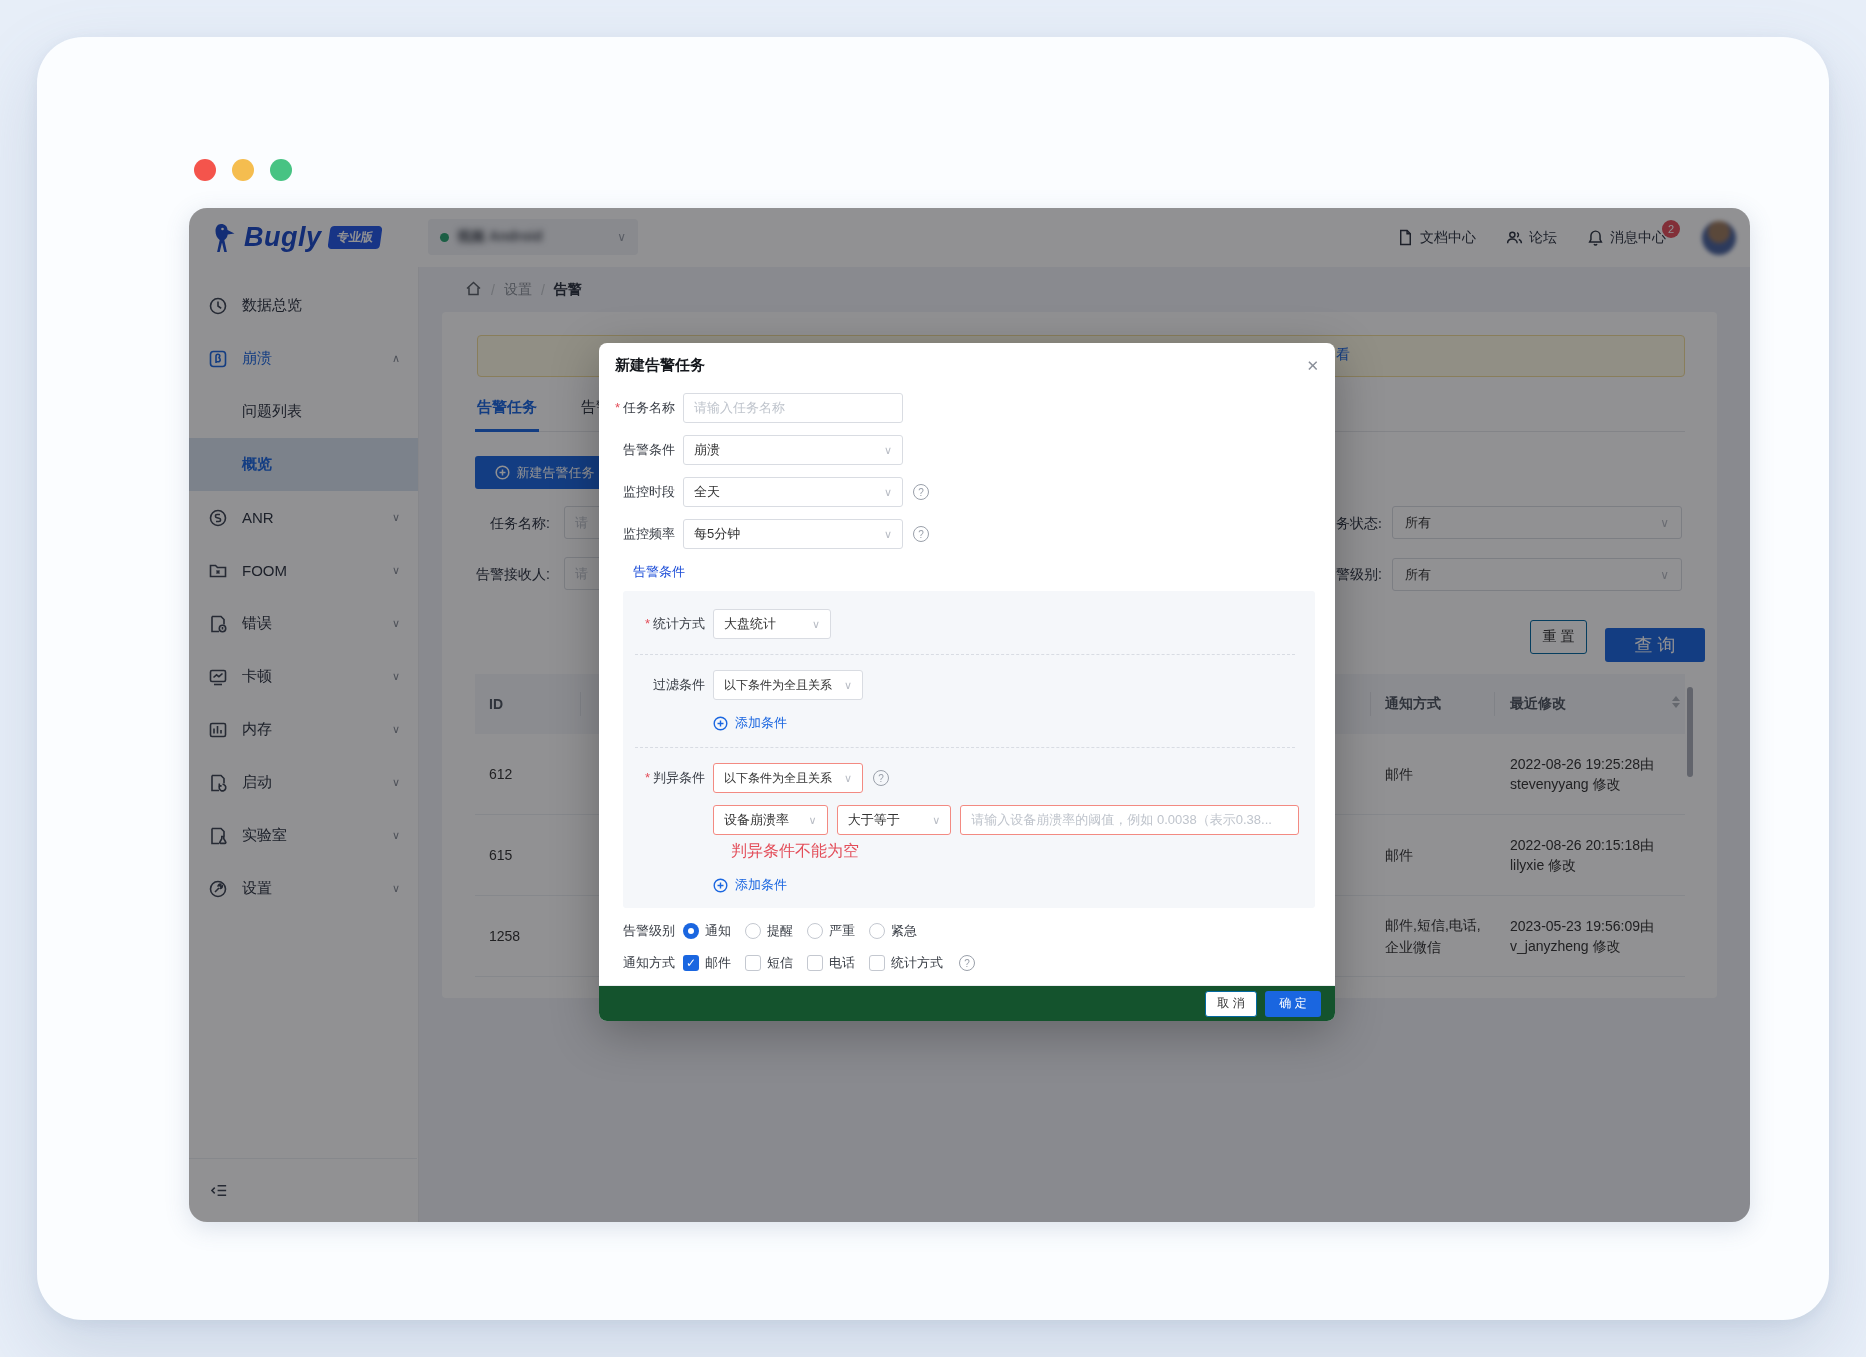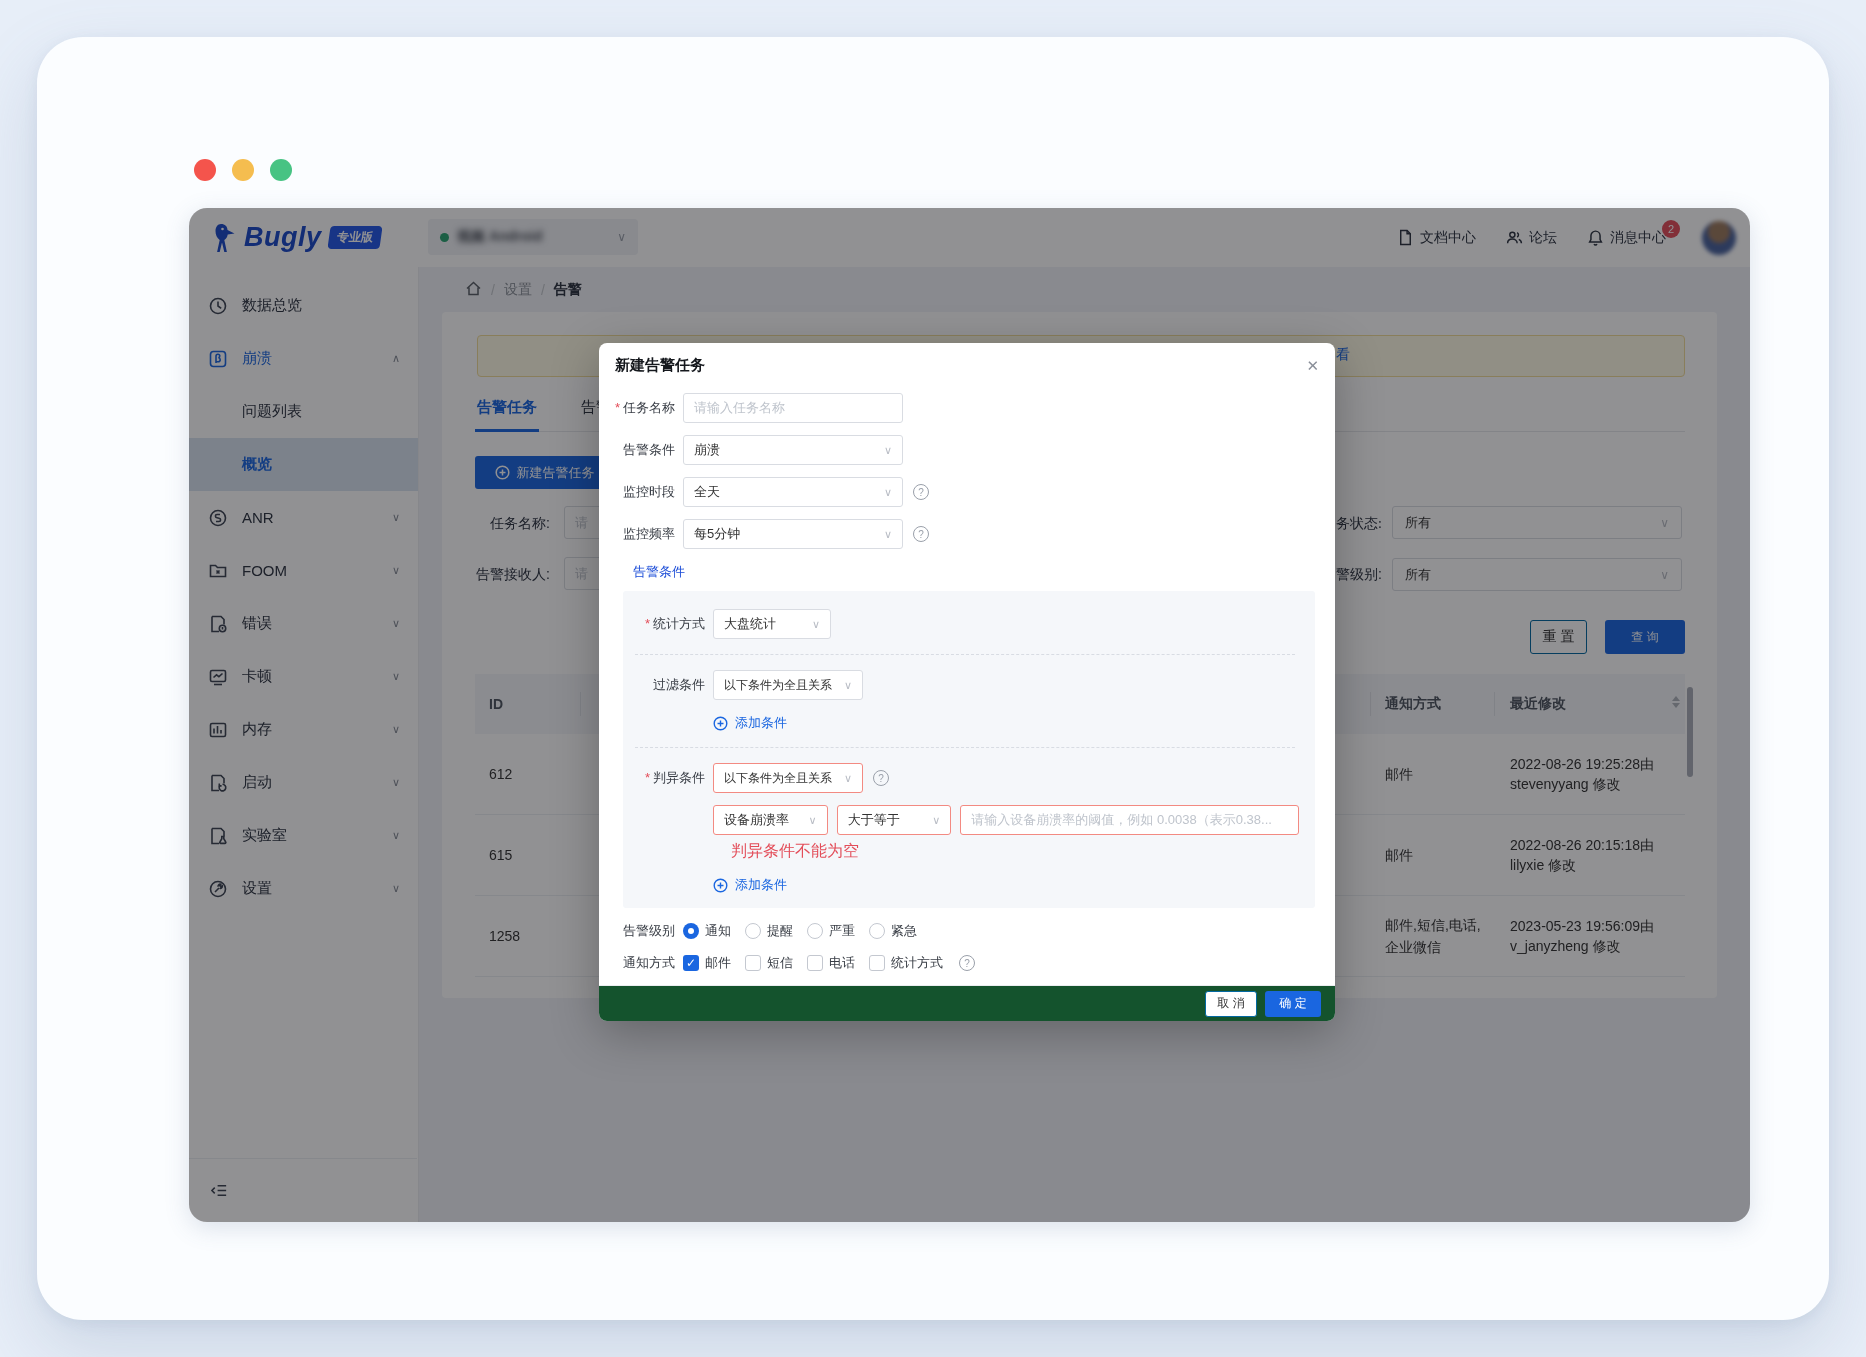--- a/index.html
+++ b/index.html
@@ -85,21 +85,21 @@
   .new-btn { position:absolute; left:33px; top:144px; width:139px; height:33px; }
   .new-btn svg { width:15px; height:15px; stroke:#fff; fill:none; stroke-width:1.5; }
 
   .f-label { position:absolute; font-size:14px; color:#2c3340; text-align:right; }
   .f-input { position:absolute; height:33px; background:#fff; border:1px solid #d9dce2; border-radius:3px;
              display:flex; align-items:center; padding:0 10px; font-size:13px; color:#b9bec7; }
   .f-select { position:absolute; height:33px; background:#fff; border:1px solid #d9dce2; border-radius:3px;
               display:flex; align-items:center; padding:0 12px; font-size:13px; color:#333; }
   .f-select::after { content:"∨"; margin-left:auto; color:#b8bcc4; font-size:12px; }
   .reset-btn { position:absolute; left:1088px; top:308px; width:57px; height:34px; }
-  .query-btn { position:absolute; left:1163px; top:308px; width:80px; height:34px; font-size:12px; }
+  .query-btn { position:absolute; left:1163px; top:316px; width:100px; height:34px; font-size:18px; }
 
   
   .table { position:absolute; left:33px; top:362px; width:1210px; }
   .thead { height:60px; background:#f4f6f9; position:relative; display:flex; align-items:center;
            font-size:14px; color:#4e5560; font-weight:600; }
   .th-id { position:absolute; left:14px; }
   .th-notify { position:absolute; left:910px; }
   .th-mod { position:absolute; left:1035px; }
   .th-div { position:absolute; top:18px; height:24px; width:1px; background:#e1e4ea; }
   .sort { position:absolute; left:1197px; top:22px; display:flex; flex-direction:column; gap:2px; }

